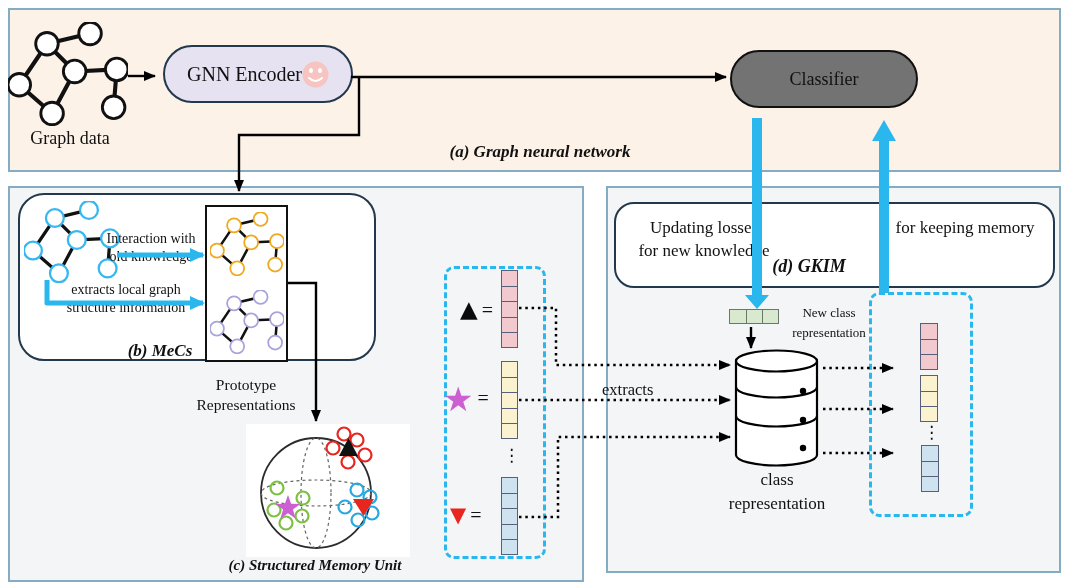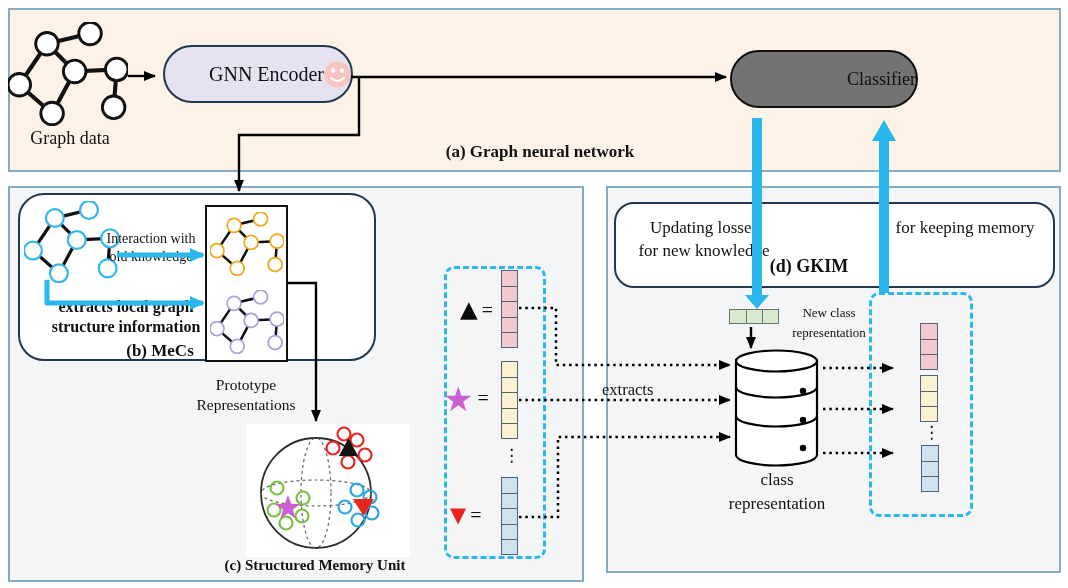--- a/index.html
+++ b/index.html
@@ -1,22 +1,22 @@
 <!DOCTYPE html>
 <html><head>
 <meta charset="utf-8">
 <style>
   html,body{margin:0;padding:0;background:#fff;}
   #stage{position:relative;width:1068px;height:588px;background:#ffffff;overflow:hidden;
          font-family:"Liberation Serif",serif;color:#111;}
   .abs{position:absolute;}
   .panel{position:absolute;border:2px solid #84adc4;box-sizing:border-box;}
   .roundbox{position:absolute;background:#fff;border:2.5px solid #22384d;box-sizing:border-box;}
-  .pill{display:flex;align-items:center;justify-content:flex-end;}
-  .cap{font-weight:bold;text-align:center;}
+  .pill{display:flex;align-items:center;justify-content:center;}
+  .cap{font-style:italic;font-weight:bold;text-align:center;}
   .txt{text-align:center;line-height:1.28;}
   .dashedbox{position:absolute;border:3px dashed #2ab7ee;border-radius:10px;box-sizing:border-box;}
   .vstack{position:absolute;border:1.6px solid #57607a;box-sizing:border-box;}
   .vstack .cell{box-sizing:border-box;height:15.2px;border-top:1.6px solid #57607a;}
   .vstack .cell:first-child{border-top:none;}
   .hstack{position:absolute;display:flex;border:1.5px solid #68786d;box-sizing:border-box;}
   .hstack .hcell{box-sizing:border-box;width:16px;height:13px;border-left:1.5px solid #68786d;}
   .hstack .hcell:first-child{border-left:none;}
   .sym{font-family:"DejaVu Sans",sans-serif;line-height:1;}
   .eq{font-family:"Liberation Serif",serif;font-size:20px;line-height:1;}
@@ -74,21 +74,21 @@
   <div class="roundbox" style="left:18px;top:193px;width:358px;height:168px;border-radius:26px;"></div>
 
   <svg class="abs" style="left:24px;top:201px" width="95" height="82" viewBox="0 0 117 101">
     <use href="#gshape" stroke="#37b7f0"></use>
   </svg>
 
   <div class="abs txt" style="left:94px;top:230px;width:114px;font-size:14px;z-index:5;">
     <div>Interaction with</div>
     <div>old knowledge</div>
   </div>
-  <div class="abs txt" style="left:50px;top:297px;width:152px;font-size:16px;z-index:5;font-weight:bold;">
+  <div class="abs txt" style="left:50px;top:281px;width:152px;font-size:14px;z-index:5;">
     <div>extracts local graph</div>
     <div>structure information</div>
   </div>
 
   <div class="abs" style="left:205px;top:205px;width:83px;height:157px;background:#fff;border:2px solid #111;box-sizing:border-box;"></div>
   <svg class="abs" style="left:210px;top:212px" width="74" height="64" viewBox="0 0 117 101">
     <use href="#gshape" stroke="#f0a91c"></use>
   </svg>
   <svg class="abs" style="left:210px;top:290px" width="74" height="64" viewBox="0 0 117 101">
     <use href="#gshape" stroke="#a9a3dc"></use>

